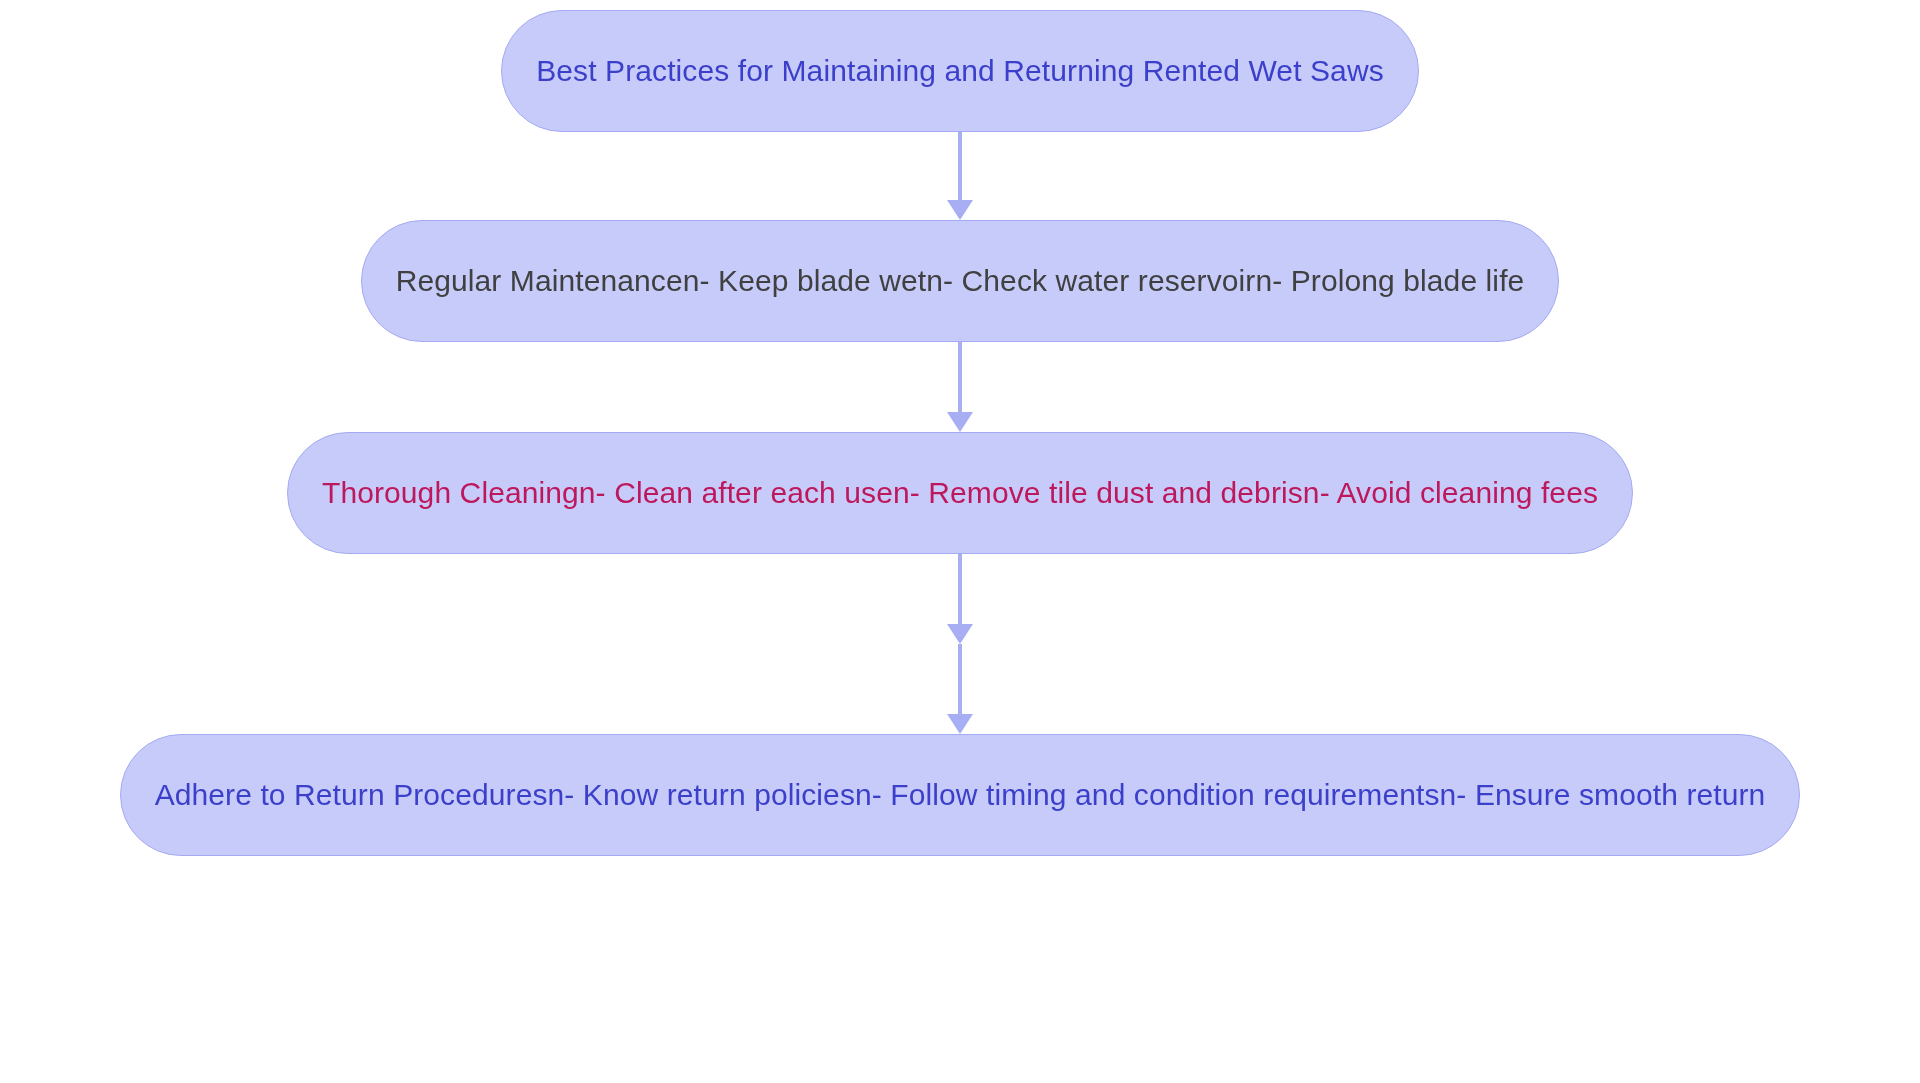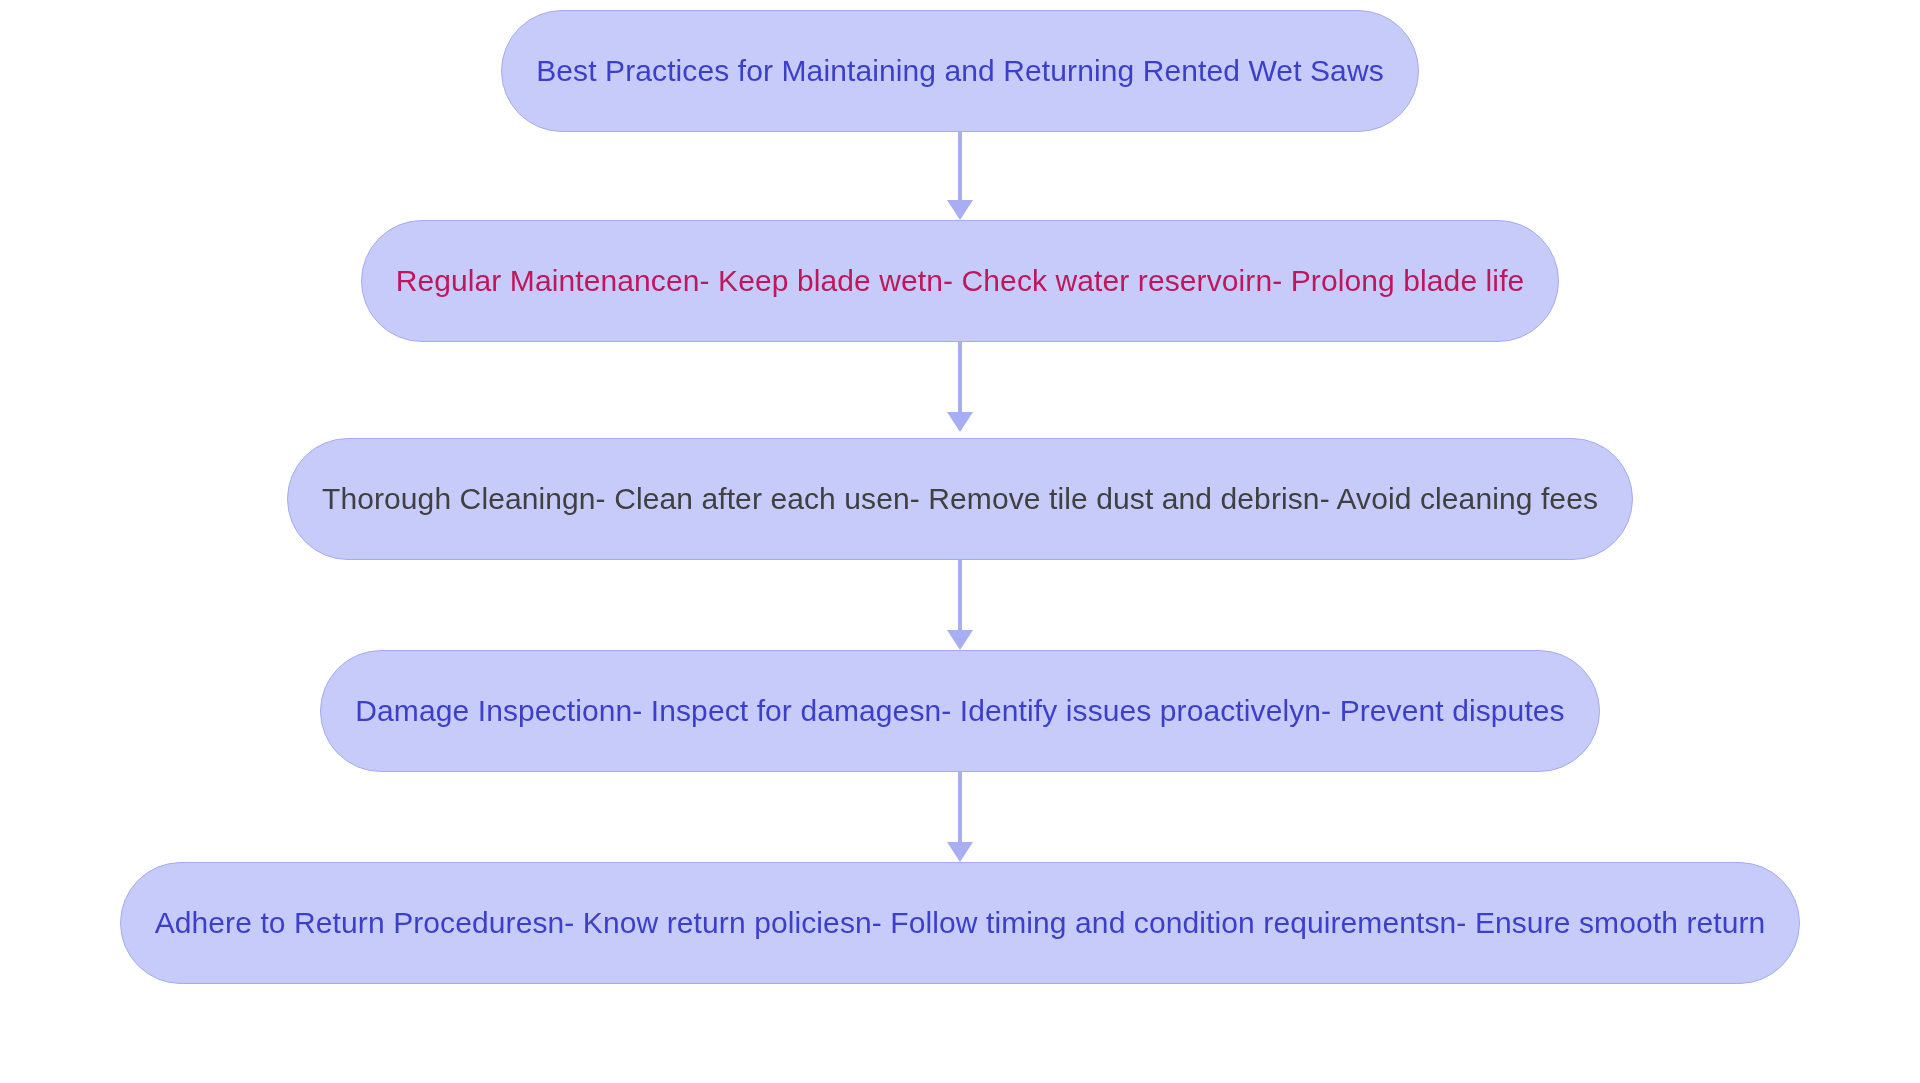--- a/index.html
+++ b/index.html
@@ -99,41 +99,38 @@
 
     <div class="node node-1" style="background: rgb(199, 203, 250); border-color: rgb(165, 171, 242); color: rgb(59, 63, 201);">
       <span class="node-label">Best Practices for Maintaining and Returning Rented Wet Saws</span>
     </div>
 
     <div class="connector gap-1">
       <div class="connector-stem" style="background: rgb(168, 174, 243);"></div>
       <div class="connector-head" style="border-top-color: rgb(168, 174, 243);"></div>
     </div>
 
-    <div class="node node-2" style="background: rgb(199, 203, 250); border-color: rgb(165, 171, 242); color: #be185d; justify-content: flex-end;">
+    <div class="node node-2" style="background: rgb(199, 203, 250); border-color: rgb(165, 171, 242); color: #404040; justify-content: flex-end;">
       <span class="node-label">Regular Maintenancen- Keep blade wetn- Check water reservoirn- Prolong blade life</span>
     </div>
 
     <div class="connector gap-2">
       <div class="connector-stem" style="background: rgb(168, 174, 243);"></div>
       <div class="connector-head" style="border-top-color: rgb(168, 174, 243);"></div>
     </div>
 
-    <div class="node node-3" style="background: rgb(199, 203, 250); border-color: rgb(165, 171, 242); color: #404040; margin-top: 6px;">
+    <div class="node node-3" style="background: rgb(199, 203, 250); border-color: rgb(165, 171, 242); color: #be185d;">
       <span class="node-label">Thorough Cleaningn- Clean after each usen- Remove tile dust and debrisn- Avoid cleaning fees</span>
     </div>
 
     <div class="connector gap-3">
       <div class="connector-stem" style="background: rgb(168, 174, 243);"></div>
       <div class="connector-head" style="border-top-color: rgb(168, 174, 243);"></div>
     </div>
 
-    <div class="node node-4" style="background: rgb(199, 203, 250); border-color: rgb(165, 171, 242); color: rgb(59, 63, 201);">
-      <span class="node-label">Damage Inspectionn- Inspect for damagesn- Identify issues proactivelyn- Prevent disputes</span>
-    </div>
 
     <div class="connector gap-4">
       <div class="connector-stem" style="background: rgb(168, 174, 243);"></div>
       <div class="connector-head" style="border-top-color: rgb(168, 174, 243);"></div>
     </div>
 
     <div class="node node-5" style="background: rgb(199, 203, 250); border-color: rgb(165, 171, 242); color: rgb(59, 63, 201); align-items: center;">
       <span class="node-label">Adhere to Return Proceduresn- Know return policiesn- Follow timing and condition requirementsn- Ensure smooth return</span>
     </div>
 

